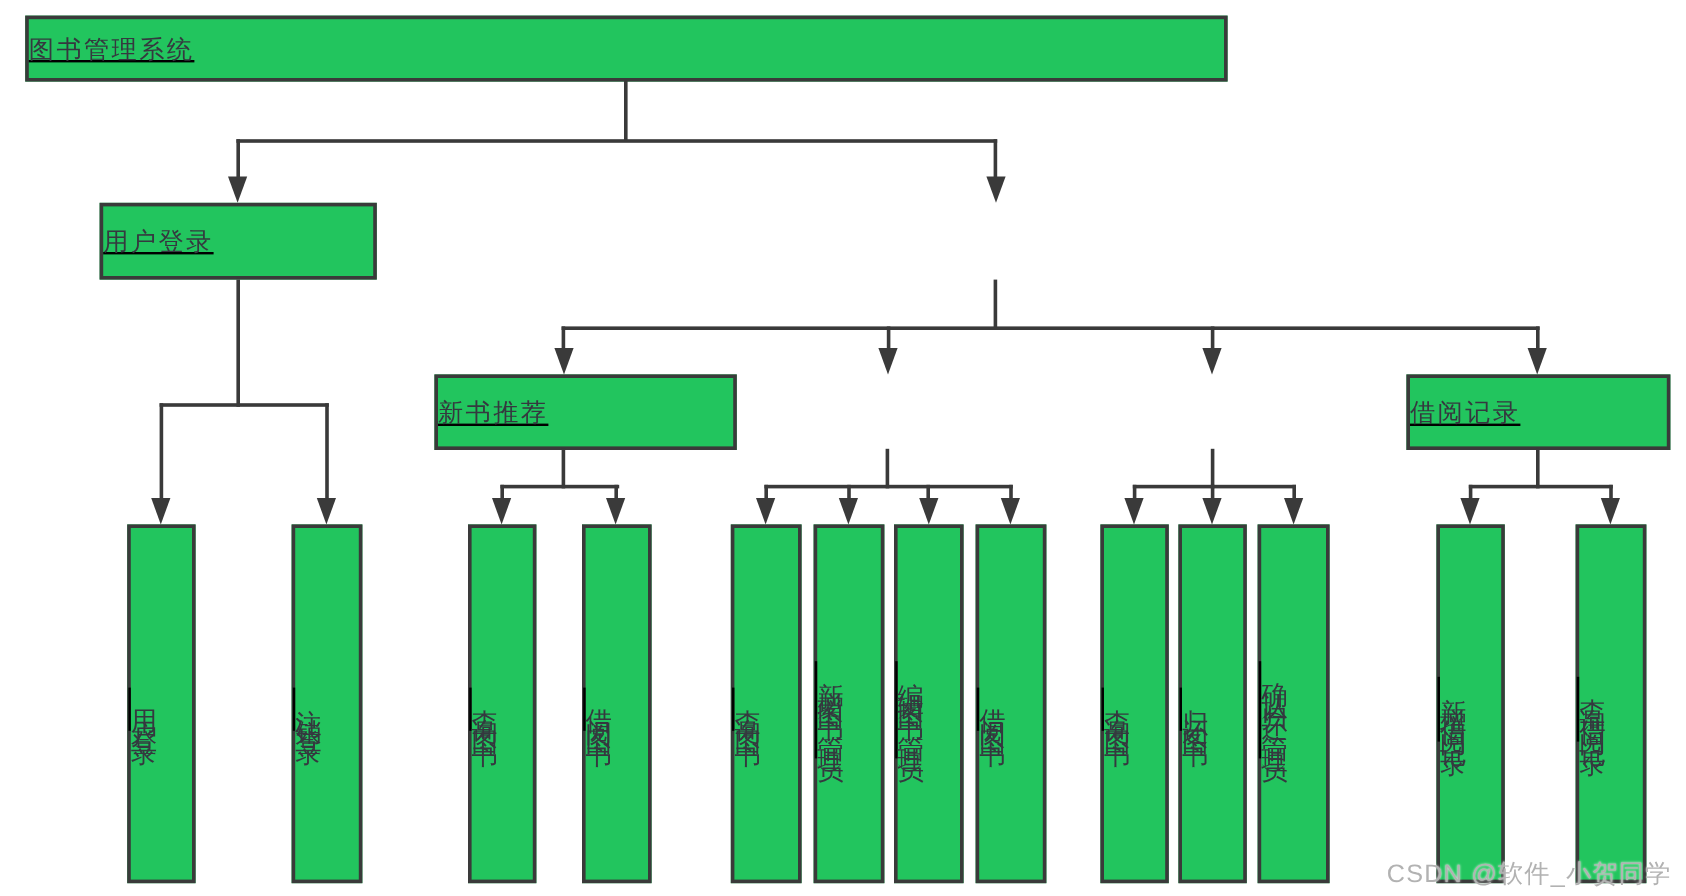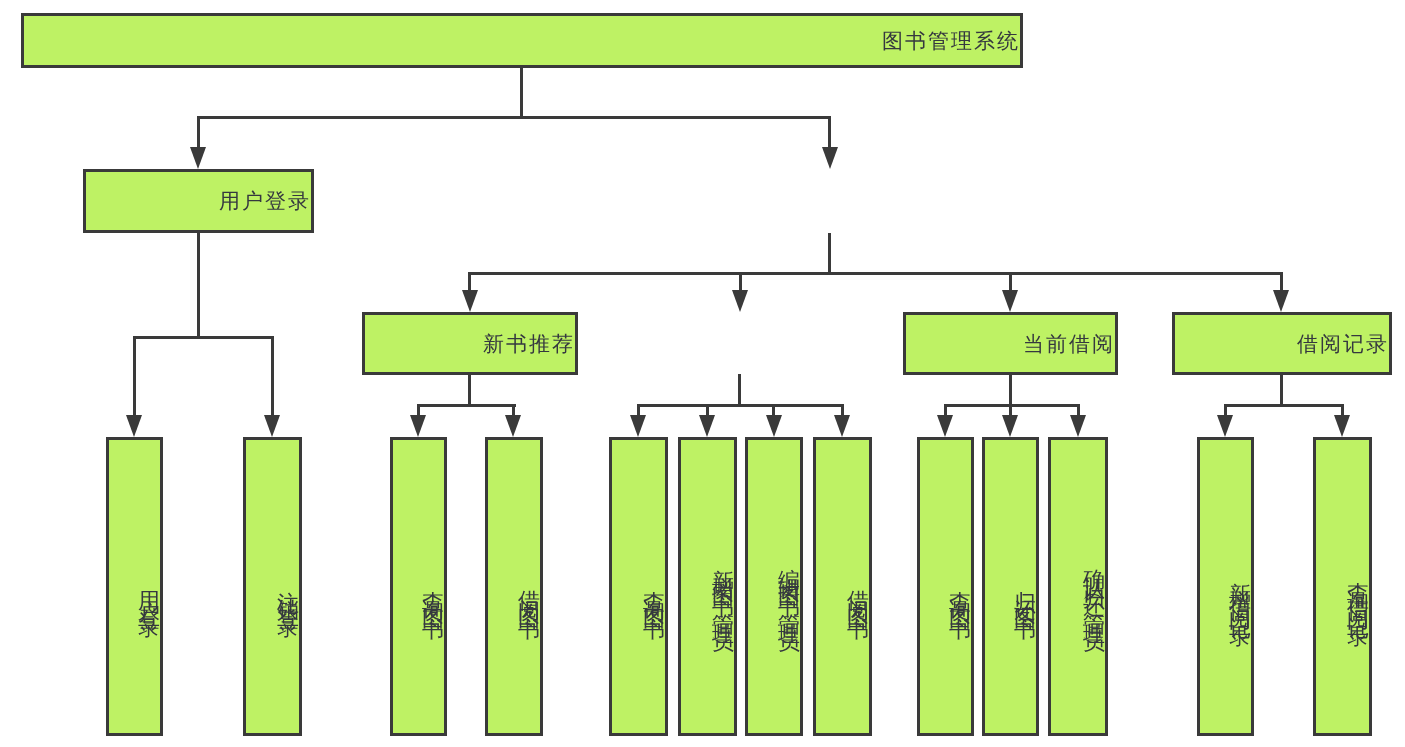--- a/index.html
+++ b/index.html
@@ -7,24 +7,25 @@
     position:relative;
     width:1405px;height:747px;
     background:#ffffff;
     font-family:"Liberation Sans","DejaVu Sans",sans-serif;
     overflow:hidden;
   }
   .box{
     position:absolute;
     box-sizing:border-box;
     border:3px solid #3a3a3a;
-    background:#bef264;
+    background:#22c55e;
     display:flex;
     align-items:center;
-    justify-content:flex-end;
+    justify-content:flex-start;
+    text-decoration:underline;
   }
   .hlbl{
     color:#35383f;
     font-size:21px;
     letter-spacing:2px;
     white-space:nowrap;
   }
   .vlbl{
     writing-mode:vertical-rl;
     text-orientation:mixed;
@@ -62,25 +63,22 @@
 <div class="canvas">
 
   <div class="box" style="left:21px;top:13px;width:1002px;height:55px">
     <span class="hlbl">图书管理系统</span>
   </div>
 
   <div class="box" style="left:83px;top:169px;width:231px;height:64px">
     <span class="hlbl">用户登录</span>
   </div>
 
-  <div class="box" style="left:362px;top:312px;width:216px;height:63px">
+  <div class="box" style="left:362px;top:312px;width:252px;height:63px">
     <span class="hlbl">新书推荐</span>
-  </div>
-  <div class="box" style="left:903px;top:312px;width:215px;height:63px">
-    <span class="hlbl">当前借阅</span>
   </div>
   <div class="box" style="left:1172px;top:312px;width:220px;height:63px">
     <span class="hlbl">借阅记录</span>
   </div>
 
   <div class="box" style="left:106px;top:437px;width:57px;height:299px">
     <span class="vlbl">用户登录</span>
   </div>
   <div class="box" style="left:243px;top:437px;width:59px;height:299px">
     <span class="vlbl">注销登录</span>
@@ -171,14 +169,15 @@
   <div class="arrowhead" style="left:1002px;top:415px"></div>
   <div class="arrowhead" style="left:1070px;top:415px"></div>
 
   <div class="line vline" style="left:1280px;top:374px;height:33px"></div>
   <div class="line hline" style="left:1224px;top:404px;width:120px"></div>
   <div class="line vline" style="left:1224px;top:404px;height:13px"></div>
   <div class="line vline" style="left:1341px;top:404px;height:13px"></div>
   <div class="arrowhead" style="left:1217px;top:415px"></div>
   <div class="arrowhead" style="left:1334px;top:415px"></div>
 
+  <div class="watermark">CSDN @软件_小贺同学</div>
 
 </div>
 
 </body></html>

